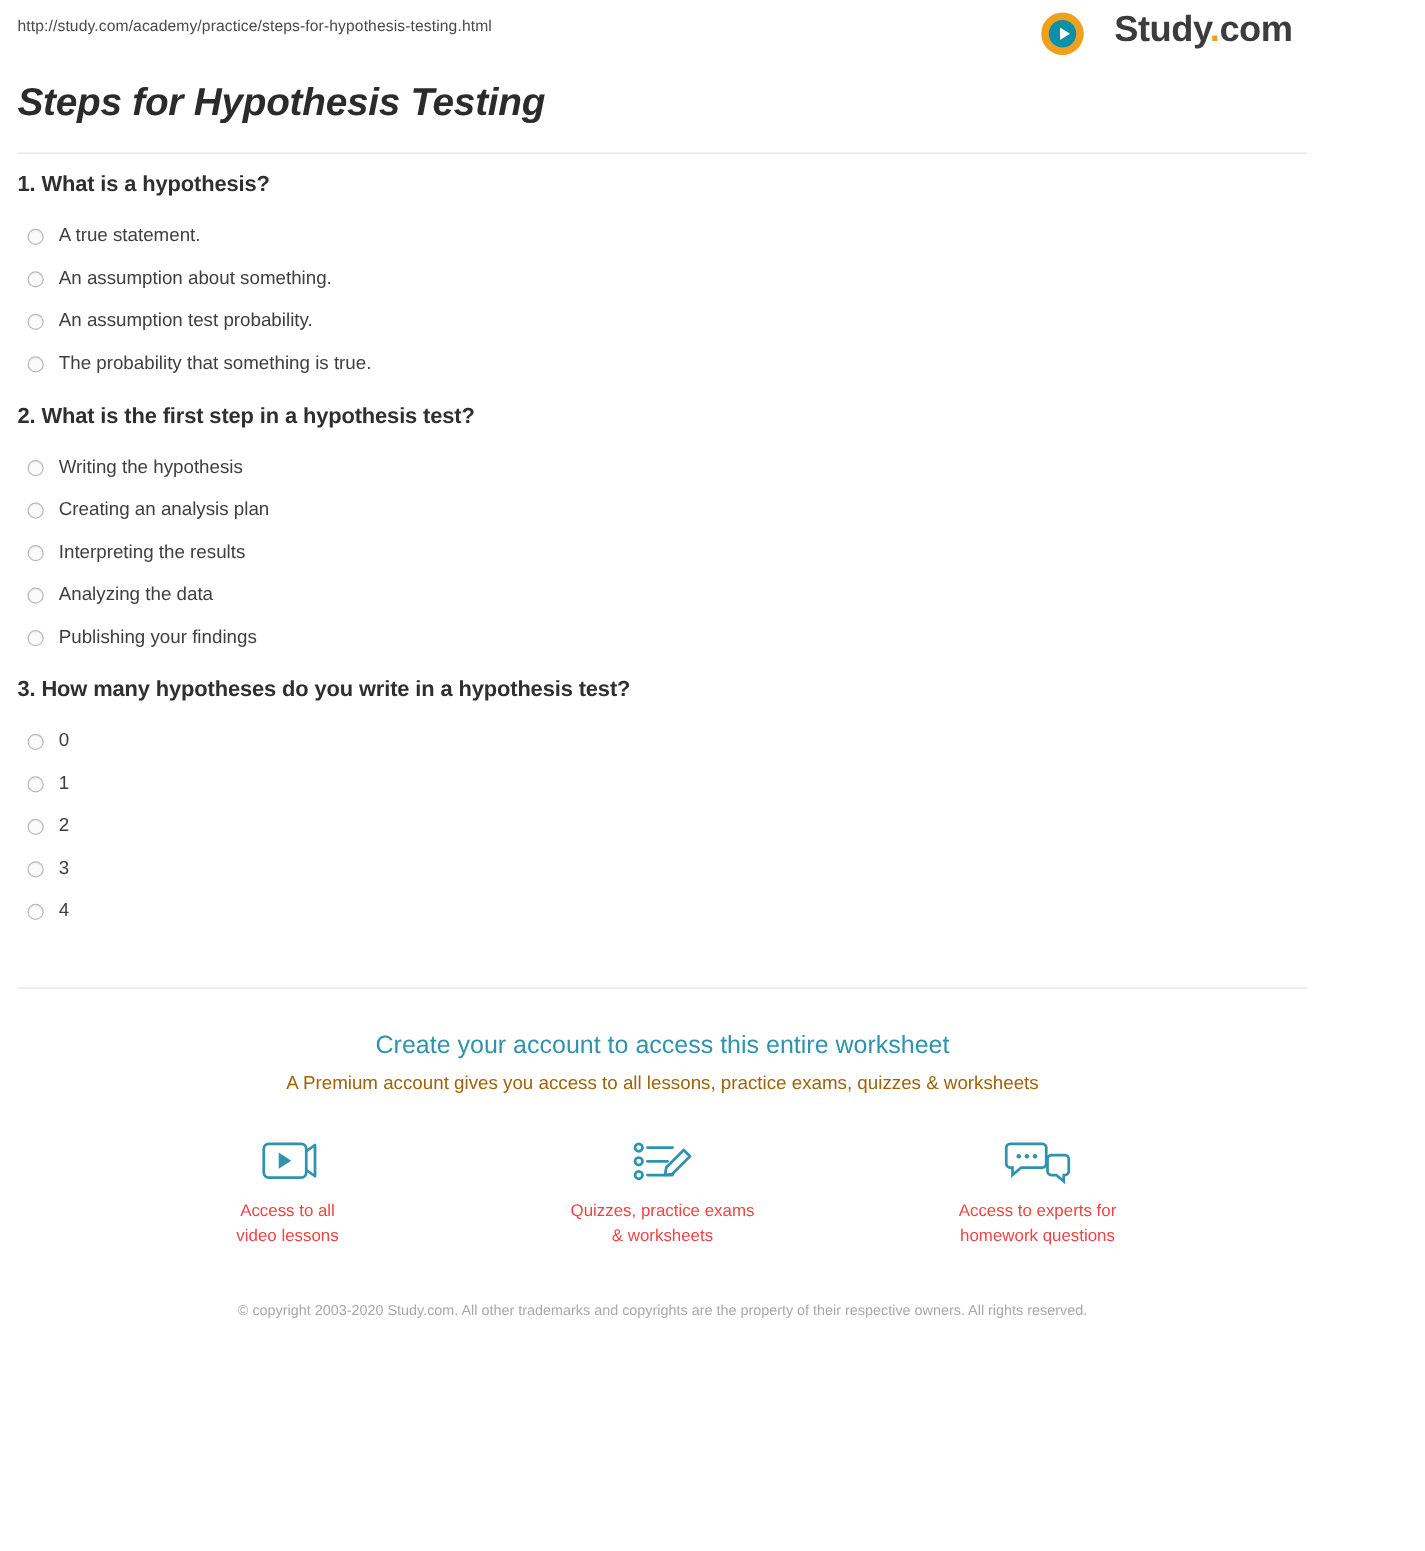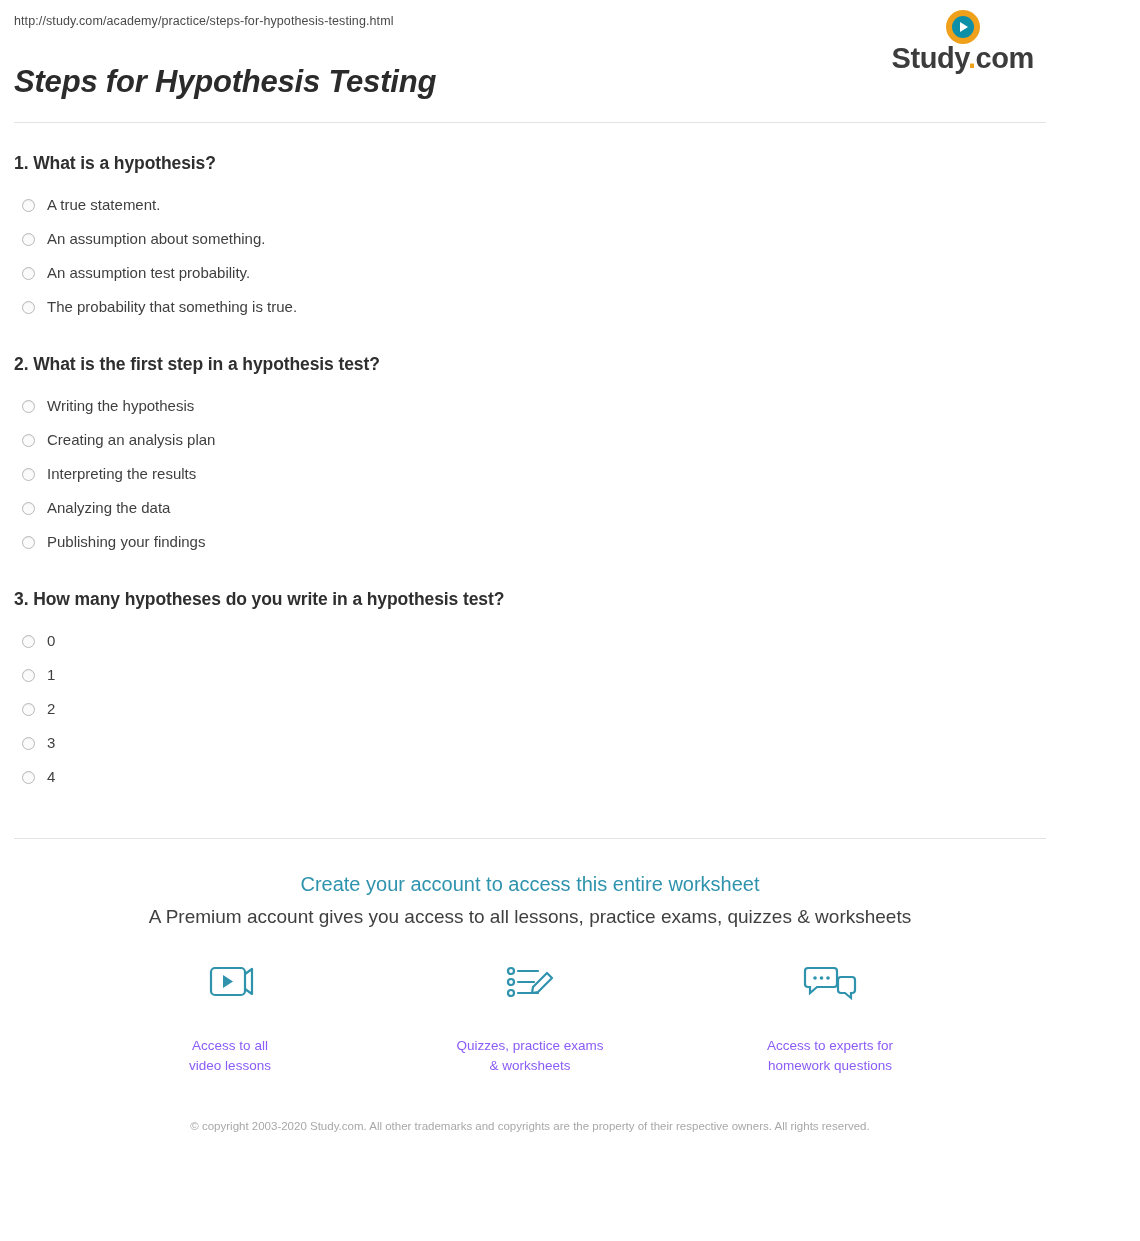--- a/index.html
+++ b/index.html
@@ -27,24 +27,22 @@
   }
   .url {
     font-size: 12.5px;
     color: #4a4a4a;
     letter-spacing: 0.1px;
     padding-top: 4px;
     font-family: "Liberation Sans", sans-serif;
   }
   .brand {
     display: flex;
-    align-items: center;
-    gap: 0;
+    gap: 24px;
     padding-right: 12px;
-    flex-direction: column;
   }
   .brand-mark {
     width: 34px;
     height: 34px;
     border-radius: 50%;
     background: #f0a11c;
     position: relative;
     display: inline-block;
   }
   .brand-mark::before {
@@ -87,21 +85,21 @@
   }
   .rule {
     border: 0;
     border-top: 1px solid #e3e3e3;
     margin: 0 14px;
   }
 
   
   .content { padding: 0 14px; }
   .question {
-    margin-top: 30px;
+    margin-top: 14px;
   }
   .q-text {
     font-size: 17.5px;
     font-weight: bold;
     color: #2f2f2f;
     margin: 0 0 14px 0;
     letter-spacing: -0.1px;
   }
   .options { list-style: none; margin: 0; padding: 0; }
   .option {
@@ -130,40 +128,40 @@
     padding-top: 34px;
     text-align: center;
   }
   .promo-title {
     font-size: 20px;
     color: #2f93ad;
     margin: 0 0 10px 0;
     font-weight: normal;
   }
   .promo-sub {
-    font-size: 19px;
-    color: #404040;
+    font-size: 15px;
+    color: #a16207;
     margin: 0 0 28px 0;
   }
   .features {
     display: flex;
     justify-content: center;
     gap: 120px;
     margin-top: 14px;
   }
   .feature {
     width: 180px;
     text-align: center;
   }
   .feature .icon { height: 56px; display: flex; align-items: center; justify-content: center; }
   .feature .caption {
     font-size: 13.5px;
-    color: #8b5cf6;
+    color: #ef4444;
     line-height: 1.45;
-    margin-top: 24px;
+    margin-top: 0;
     white-space: pre-line;
   }
   .copyright {
     margin: 42px auto 0 auto;
     width: 720px;
     text-align: center;
     font-size: 11.5px;
     color: #a8a8a8;
     line-height: 1.6;
     padding-bottom: 22px;

